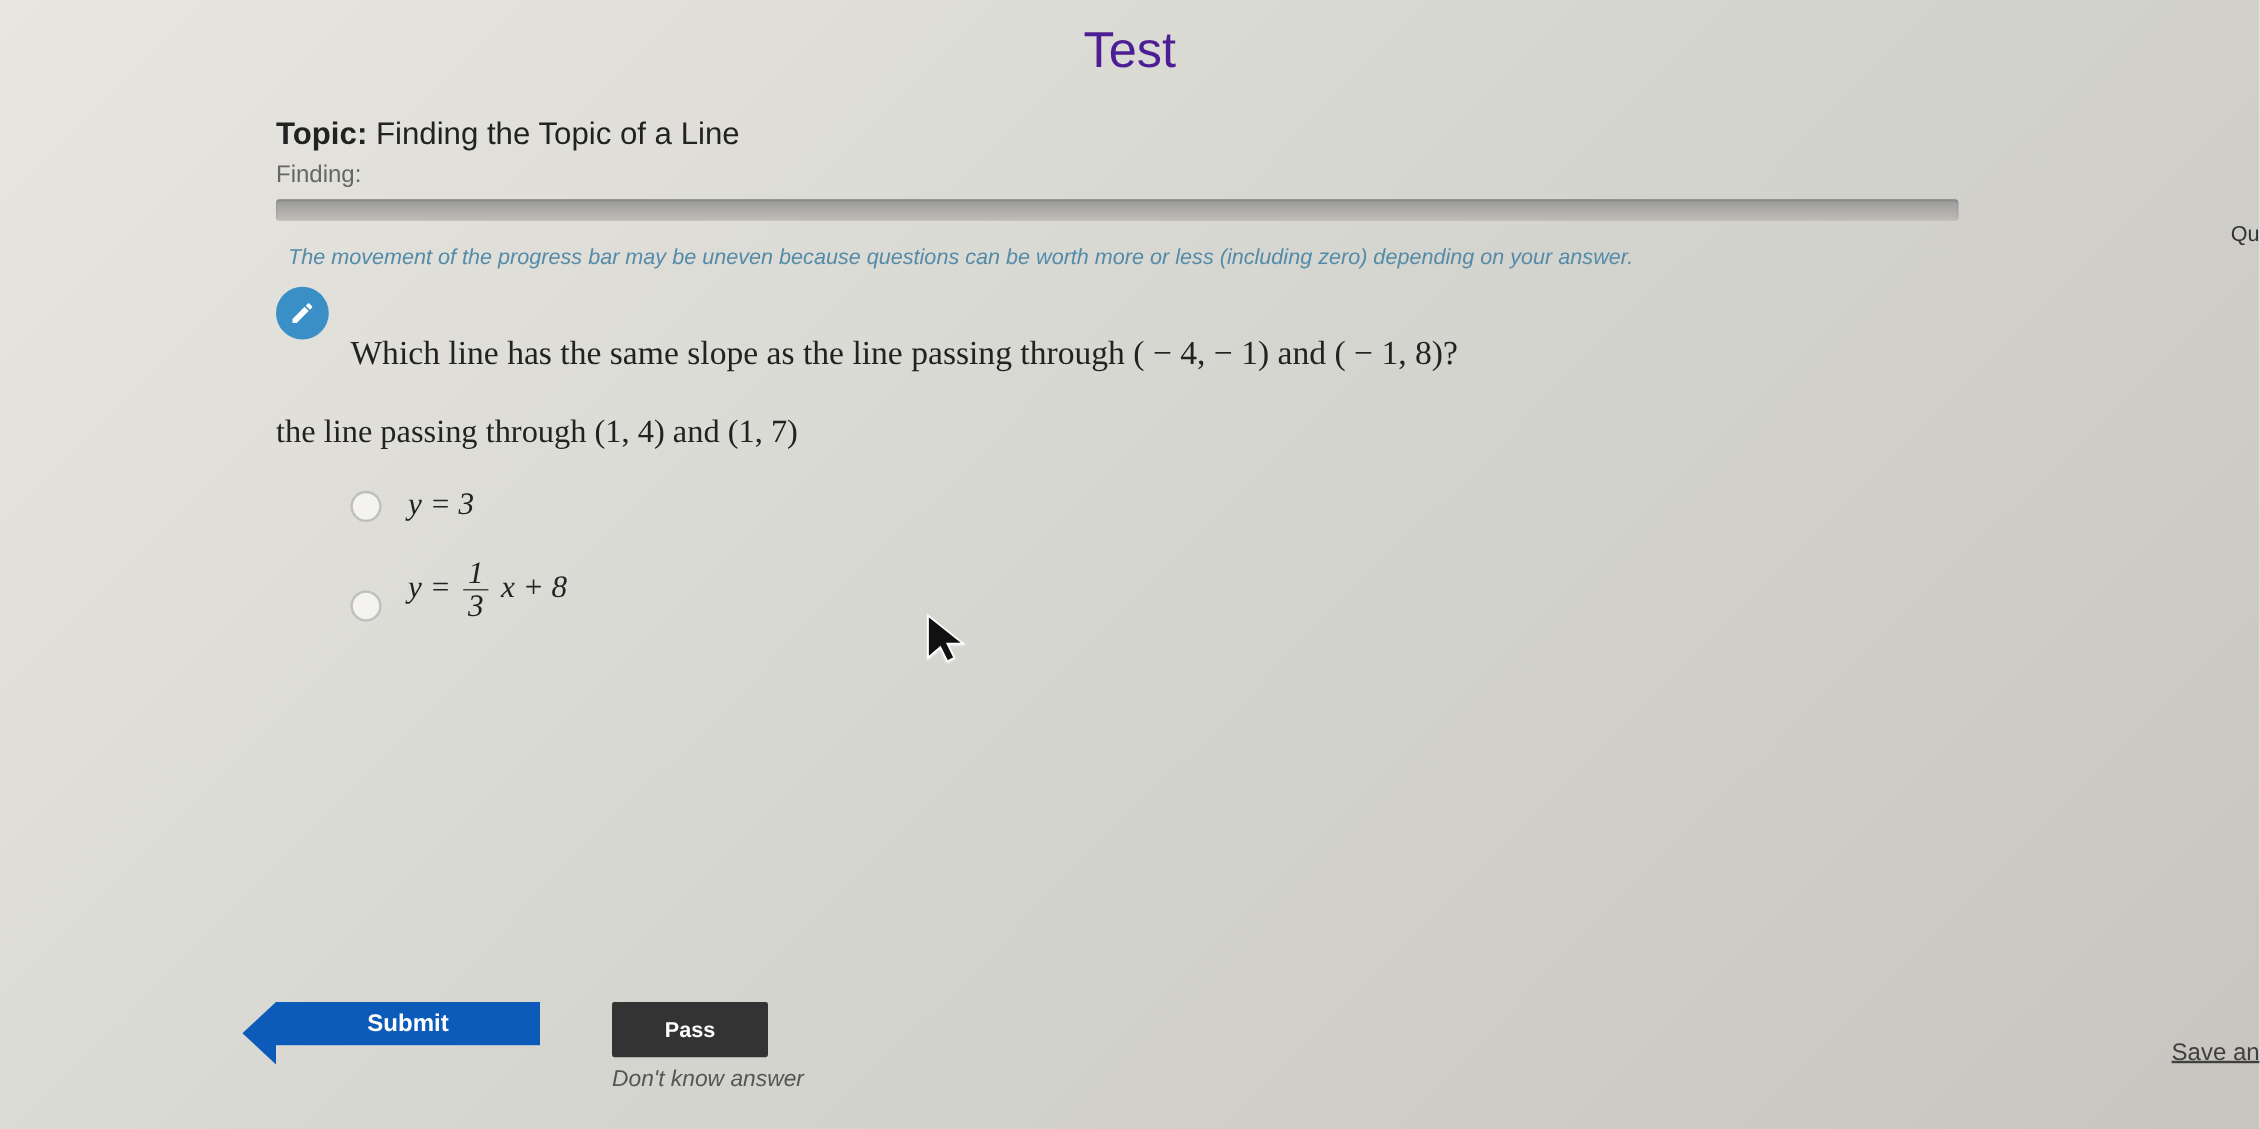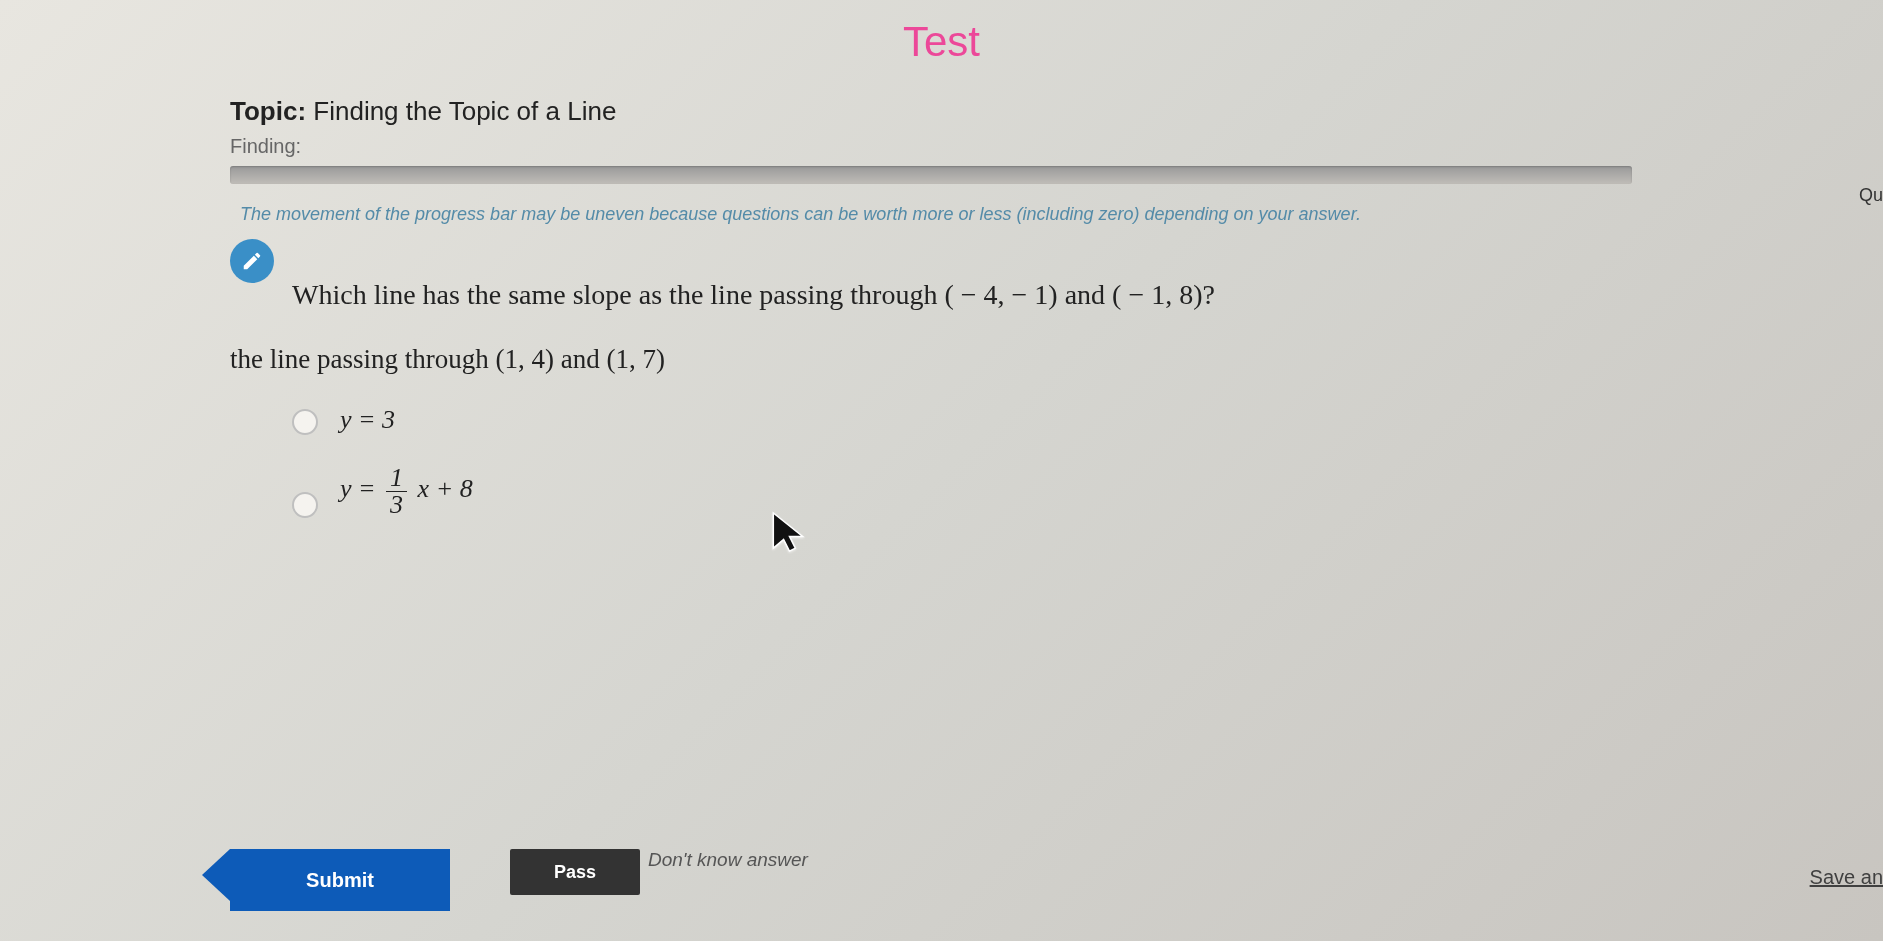--- a/index.html
+++ b/index.html
@@ -9,21 +9,21 @@
       width: 1883px;
       height: 941px;
       position: relative;
       color: #333;
       overflow: hidden;
     }
     .page-title {
       text-align: center;
       font-size: 42px;
       font-weight: normal;
-      color: #ec4899;
+      color: #4c1d95;
       padding-top: 18px;
       font-family: Arial, Helvetica, sans-serif;
     }
     .content {
       padding: 30px 60px 0 230px;
     }
     .topic-line {
       font-size: 26px;
       color: #222;
       font-family: Arial, Helvetica, sans-serif;
@@ -131,38 +131,38 @@
       align-items: flex-start;
       gap: 60px;
       font-family: Arial, Helvetica, sans-serif;
     }
     .submit-wrap { position: relative; }
     .submit-btn {
       background: #0d5bb8;
       color: #fff;
       border: none;
       width: 220px;
-      height: 62px;
+      height: 36px;
       font-size: 20px;
       font-weight: bold;
       font-family: Arial, Helvetica, sans-serif;
       cursor: pointer;
       position: relative;
       text-align: center;
     }
     .submit-arrow {
       position: absolute;
       left: -28px;
       top: 0;
       width: 0; height: 0;
       border-top: 26px solid transparent;
       border-bottom: 26px solid transparent;
       border-right: 28px solid #0d5bb8;
     }
-    .pass-wrap { display: flex; flex-direction: row; gap: 8px; }
+    .pass-wrap { display: flex; flex-direction: column; gap: 8px; }
     .pass-btn {
       background: #333;
       color: #fff;
       border: none;
       width: 130px;
       height: 46px;
       font-size: 18px;
       font-weight: bold;
       font-family: Arial, Helvetica, sans-serif;
       border-radius: 2px;

